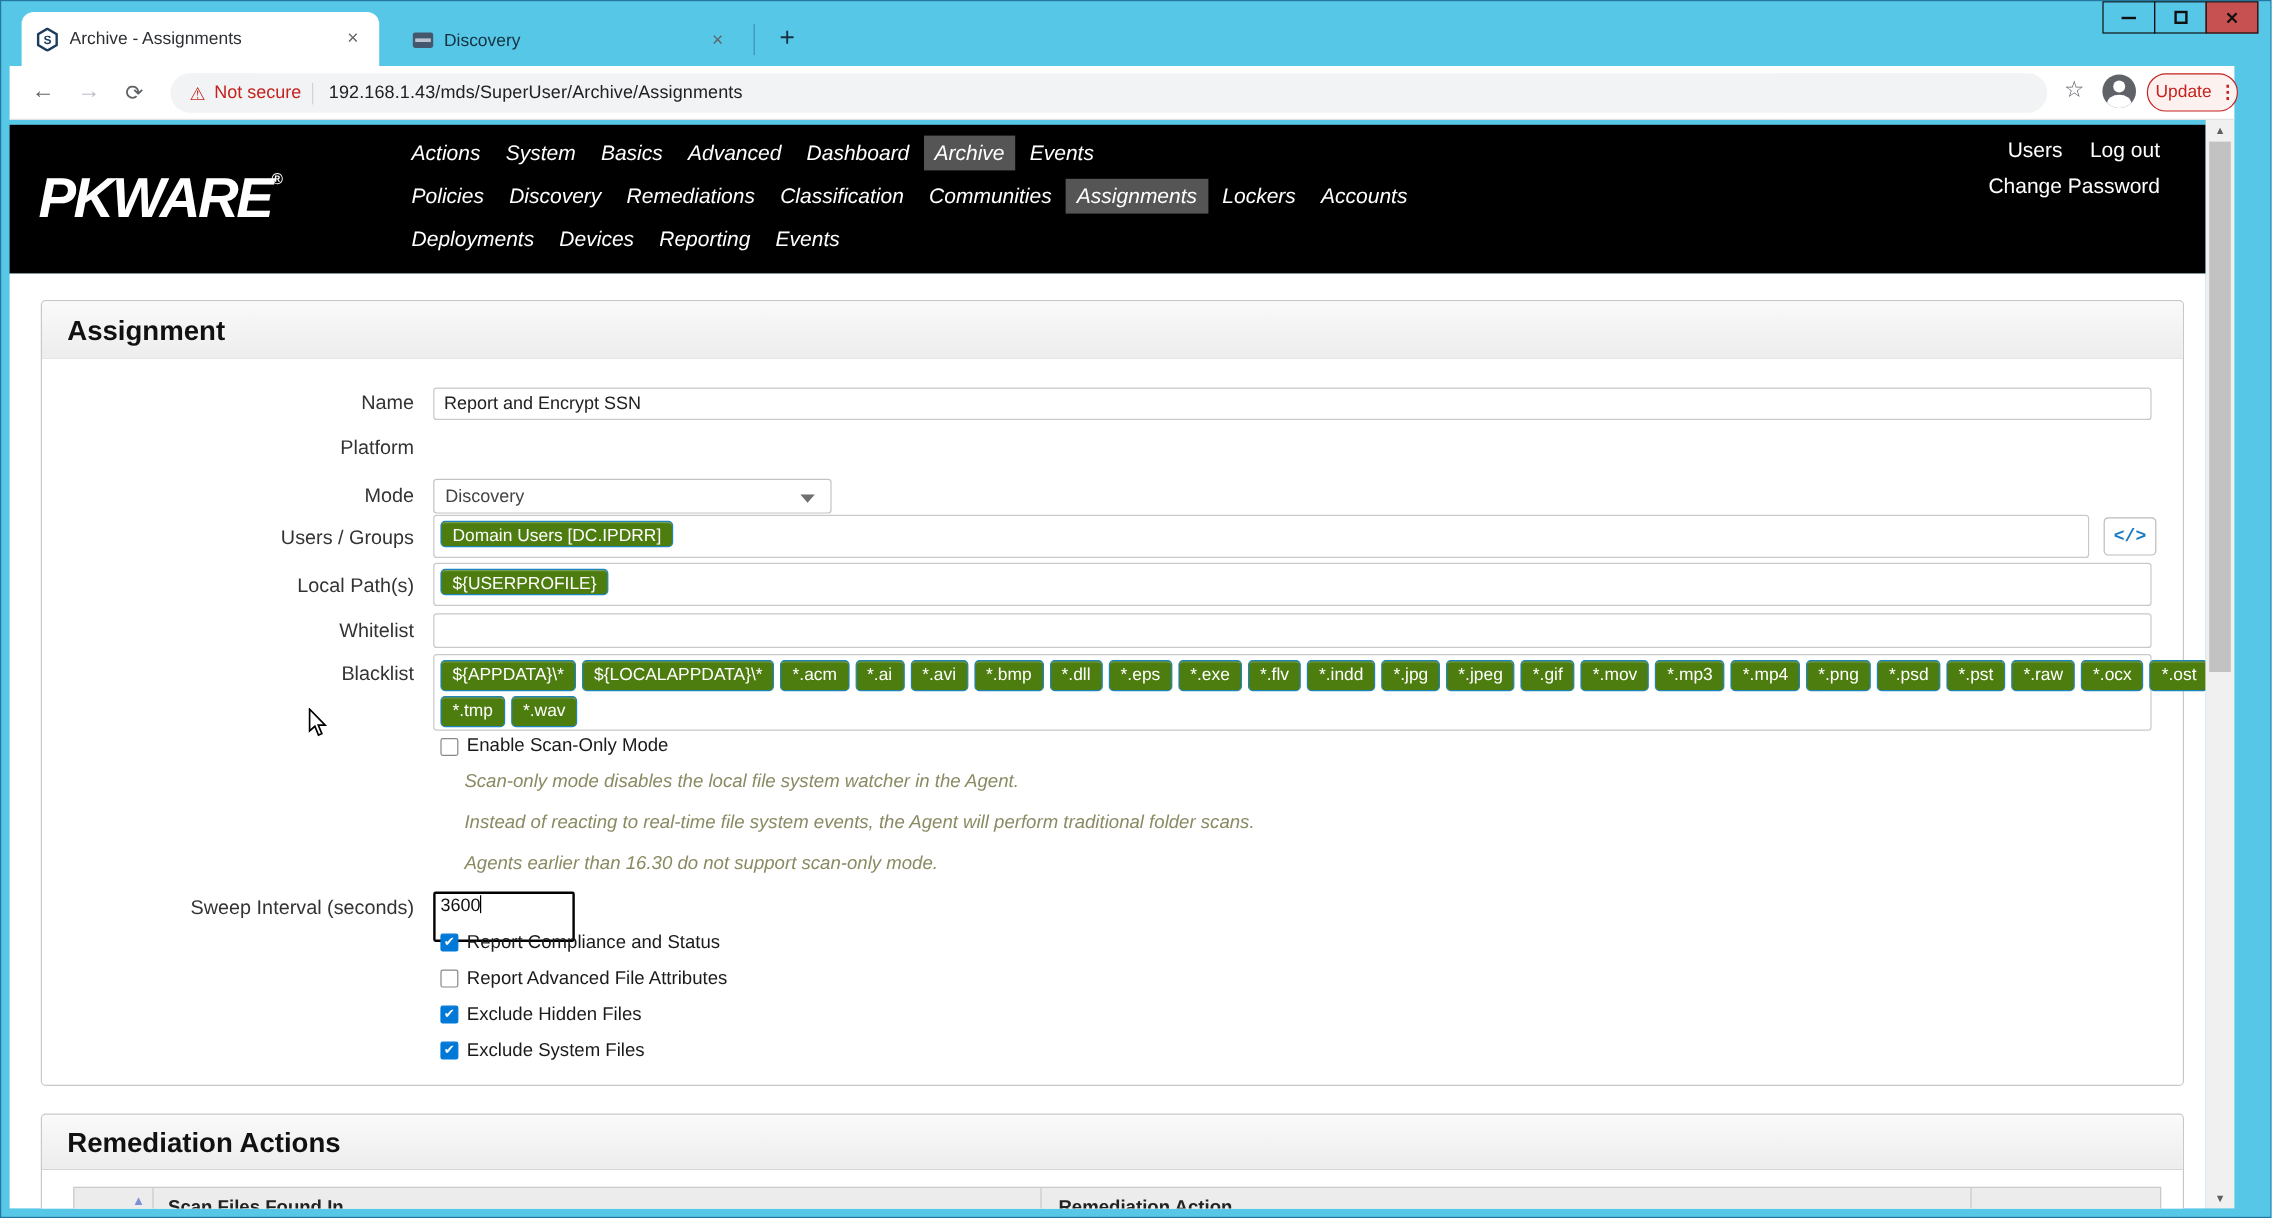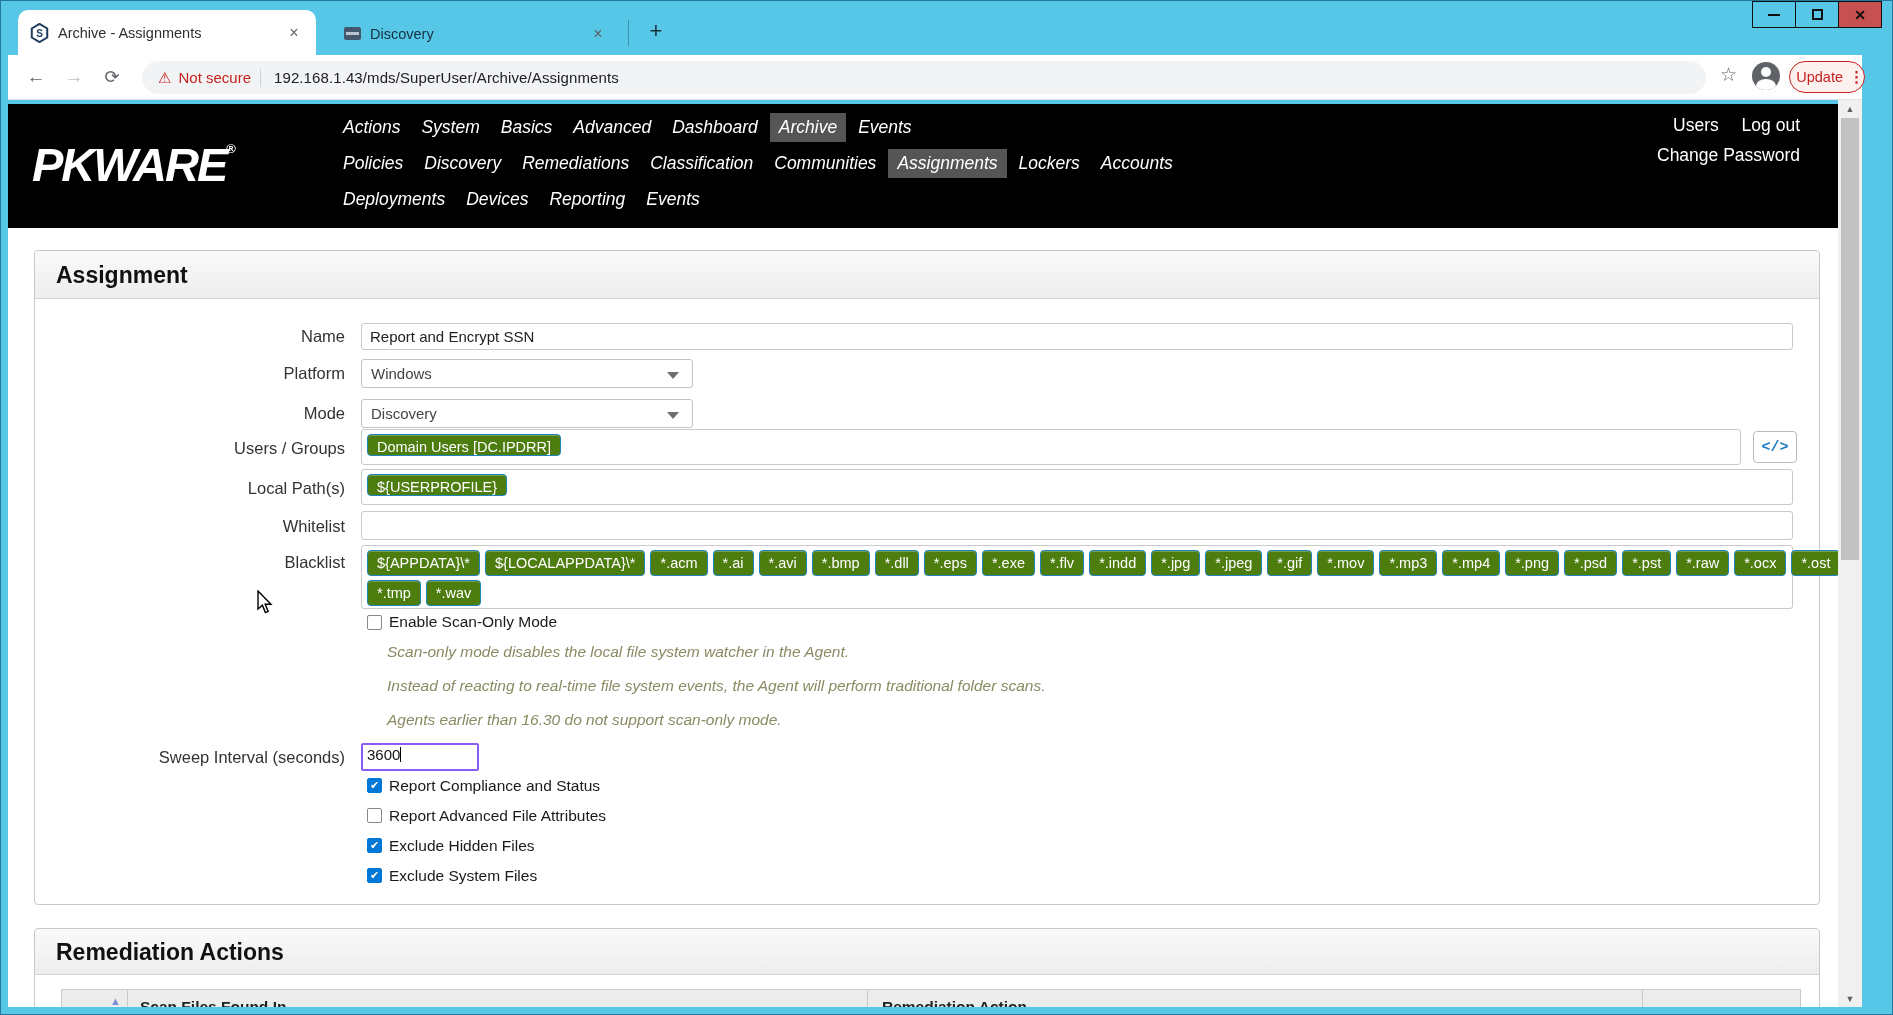--- a/index.html
+++ b/index.html
@@ -102,21 +102,21 @@
   .cb { width:15px; height:15px; border:1px solid #878787; border-radius:2px; background:#fff; flex:0 0 auto;
     display:flex; align-items:center; justify-content:center; }
   .checked .cb, .cb.checked { background:#0078D7; border-color:#0078D7; }
   .checked .cb::after, .cb.checked::after { content:"✔"; color:#fff; font-size:11px; line-height:15px; }
   .cbrow { display:flex; align-items:center; gap:7px; }
   .cblabel { font-size:15.5px; color:#1a1a1a; }
 
   .notes { position:absolute; left:352px; top:391px; }
   .note { font-style:italic; font-size:15.5px; color:#8a8a63; margin-bottom:14px; line-height:20px; }
 
-  .fake-input { position:absolute; left:326px; top:492px; width:118px; height:28px; border:2px solid #8b5cf6;
+  .fake-input { position:absolute; left:326px; top:492px; width:118px; height:42px; border:2px solid #000000;
     border-radius:2px; background:#fff; font-size:15px; color:#111; padding:1px 4px; white-space:nowrap; }
   .caret { display:inline-block; width:1px; height:15px; background:#000; vertical-align:-2px; }
 
   .options { position:absolute; left:332px; top:524px; }
   .optrow { display:flex; align-items:center; gap:7px; height:21px; margin-bottom:9px; }
 
   
   .rtable { position:absolute; left:26px; top:60px; width:1740px; height:40px; background:#ececec;
     border:1px solid #c9c9c9; }
   .rdiv { position:absolute; top:0; bottom:0; width:1px; background:#c9c9c9; }
@@ -202,24 +202,20 @@
 
   <div class="panel" id="panel-assignment">
     <div class="panel-hd">
       <div class="ttl">Assignment</div>
     </div>
 
     <div class="flabel" style="top:76px">Name</div>
     <input class="txt" style="left: 326px; top: 72px; width: 1432px; height: 27px;" value="Report and Encrypt SSN">
 
     <div class="flabel" style="top:113px">Platform</div>
-    <div class="sel" style="left:326px; top:108px; width:332px; height:29px;">
-      <span>Windows</span>
-      <span class="arrow"></span>
-    </div>
 
     <div class="flabel" style="top:153px">Mode</div>
     <div class="sel" style="left:326px; top:148px; width:332px; height:29px;">
       <span>Discovery</span>
       <span class="arrow"></span>
     </div>
 
     <div class="flabel" style="top:188px">Users / Groups</div>
     <div class="tagbox" style="left:326px; top:178px; width:1380px; height:36px;">
       <div class="tag-row">

